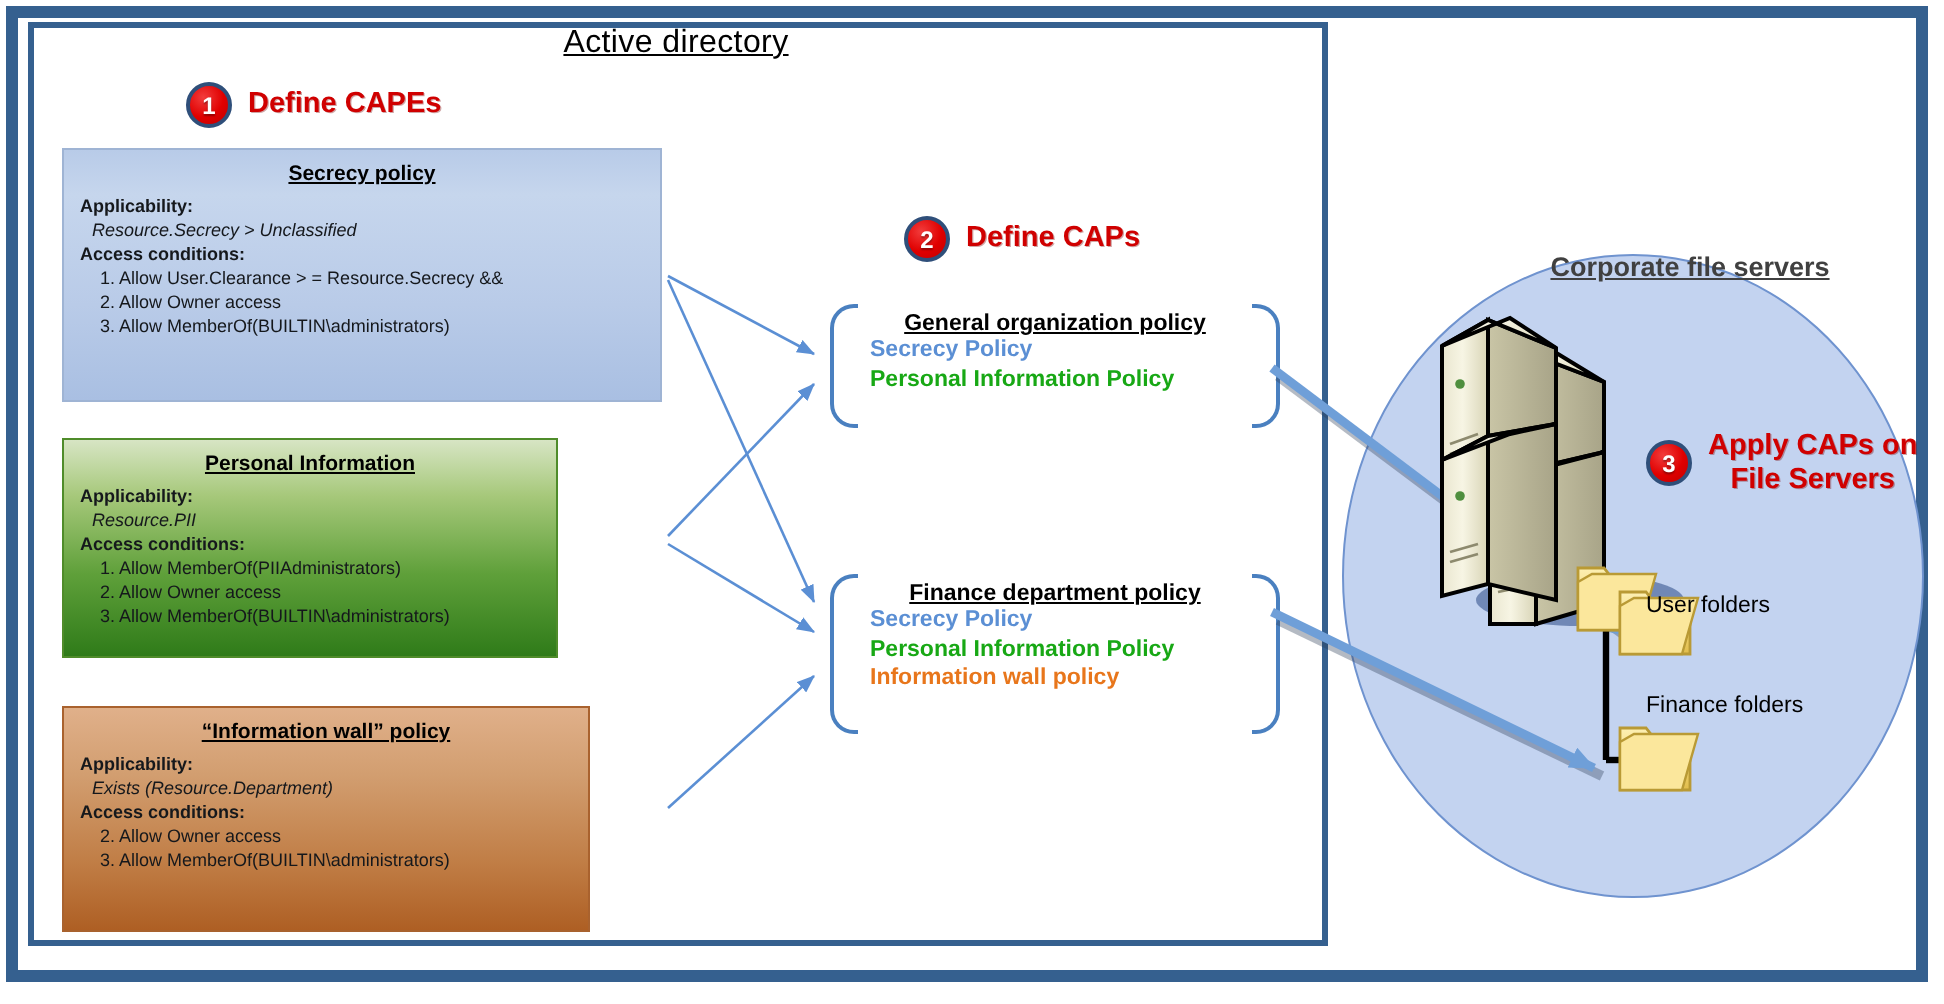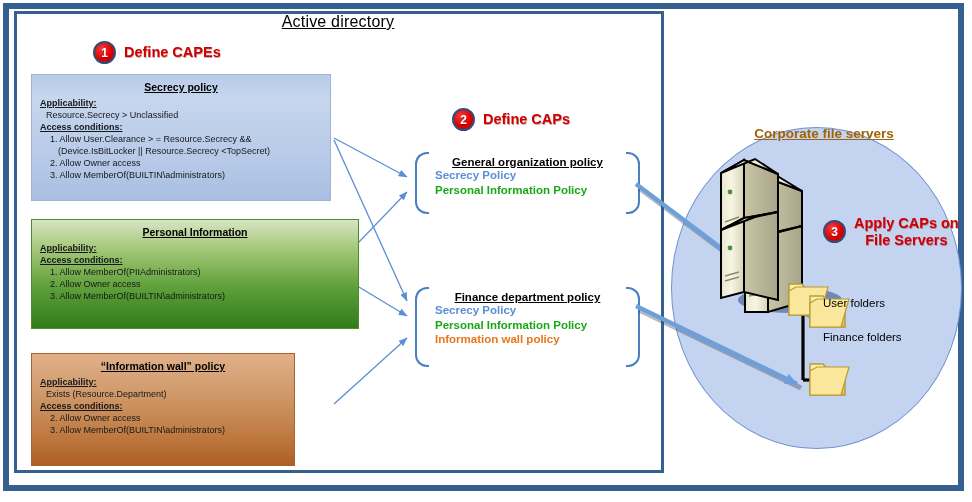--- a/index.html
+++ b/index.html
@@ -34,30 +34,30 @@
   #step1{left:93px;top:41px;}
   #step2{left:452px;top:108px;}
   #step3{left:823px;top:215px;}
   #step3 .step-label{text-align:center;}
 
   
   .cape{position:absolute;box-sizing:border-box;padding:5px 8px 6px 8px;
     color:#15181c;font-size:9px;line-height:1.33;overflow:hidden;}
   .cape .cape-title{display:block;text-align:center;font-size:10.5px;
     font-weight:bold;text-decoration:underline;margin:1px 0 3px 0;color:#000;}
-  .cape .hdr{font-weight:bold;text-decoration:underline;display:block;}
+  .cape .hdr{font-weight:bold;display:block;}
   .cape .ln{display:block;white-space:nowrap;}
-  .cape .ind1{padding-left:6px;}
+  .cape .ind1{padding-left:6px;font-style:italic;}
   .cape .ind2{padding-left:10px;}
   .cape .ind3{padding-left:18px;}
 
   #cape-secrecy{left:31px;top:74px;width:300px;height:127px;
     background:linear-gradient(180deg,#b8cbe8 0%,#c6d6ed 18%,#b9cbe8 62%,#a9bfe2 100%);
     border:1px solid #9fb4d4;}
-  #cape-pii{left:31px;top:219px;width:328px;height:110px;
+  #cape-pii{left:31px;top:219px;width:248px;height:110px;
     background:linear-gradient(180deg,#d7e5c4 0%,#a6c87a 26%,#5fa03a 62%,#2f7b19 100%);
     border:1px solid #4f8c2a;}
   #cape-wall{left:31px;top:353px;width:264px;height:113px;
     background:linear-gradient(180deg,#e0b08a 0%,#d29e70 30%,#c07d45 70%,#ae5f24 100%);
     border:1px solid #a9622e;}
 
   
   .cap{position:absolute;}
   .cap .brace{position:absolute;top:0;height:100%;width:14px;
     border:2.4px solid #4a80c0;box-sizing:border-box;}
@@ -72,28 +72,28 @@
   .c-green{color:#18a815;}
   .c-orange{color:#e8761b;}
 
   #cap-general{left:415px;top:152px;width:225px;height:62px;}
   #cap-finance{left:415px;top:263px;width:225px;height:80px;margin-top:24px;}
 
   
   .ellipse{position:absolute;left:671px;top:127px;width:289px;height:320px;
     border-radius:50%;background:#c3d3f0;border:1.4px solid #6f93cf;}
 
-  .servers-title{position:absolute;left:729px;top:126px;width:190px;
-    text-align:center;font-size:13.5px;font-weight:bold;color:#a16207;
+  .servers-title{position:absolute;left:750px;top:126px;width:190px;
+    text-align:center;font-size:13.5px;font-weight:bold;color:#404040;
     text-decoration:underline;}
 
   .folder-label{position:absolute;font-size:11.5px;color:#000;
     font-weight:normal;white-space:nowrap;}
   #lbl-user{left:823px;top:297px;}
-  #lbl-finance{left:823px;top:331px;}
+  #lbl-finance{left:823px;top:347px;}
 
   
   svg.layer{position:absolute;left:0;top:0;width:972px;height:502px;
     overflow:visible;pointer-events:none;}
 </style>
 </head>
 <body>
 
 <div id="canvas">
 
@@ -137,28 +137,28 @@
       <path d="M334,404 L407,338"></path>
     </g>
   </svg>
 
   <div class="cape" id="cape-secrecy">
     <span class="cape-title">Secrecy policy</span>
     <span class="hdr">Applicability:</span>
     <span class="ln ind1">Resource.Secrecy &gt; Unclassified</span>
     <span class="hdr">Access conditions:</span>
     <span class="ln ind2">1. Allow  User.Clearance &gt; = Resource.Secrecy &amp;&amp;</span>
-    <span class="ln ind3">(Device.IsBitLocker || Resource.Secrecy &lt;TopSecret)</span>
     <span class="ln ind2">2. Allow Owner access</span>
     <span class="ln ind2">3. Allow MemberOf(BUILTIN\administrators)</span>
   </div>
 
   <div class="cape" id="cape-pii">
     <span class="cape-title">Personal Information</span>
     <span class="hdr">Applicability:</span>
+    <span class="ln ind1">Resource.PII</span>
     <span class="hdr">Access conditions:</span>
     <span class="ln ind2">1. Allow  MemberOf(PIIAdministrators)</span>
     <span class="ln ind2">2. Allow Owner access</span>
     <span class="ln ind2">3. Allow MemberOf(BUILTIN\administrators)</span>
   </div>
 
   <div class="cape" id="cape-wall">
     <span class="cape-title">“Information wall” policy</span>
     <span class="hdr">Applicability:</span>
     <span class="ln ind1">Exists (Resource.Department)</span>

